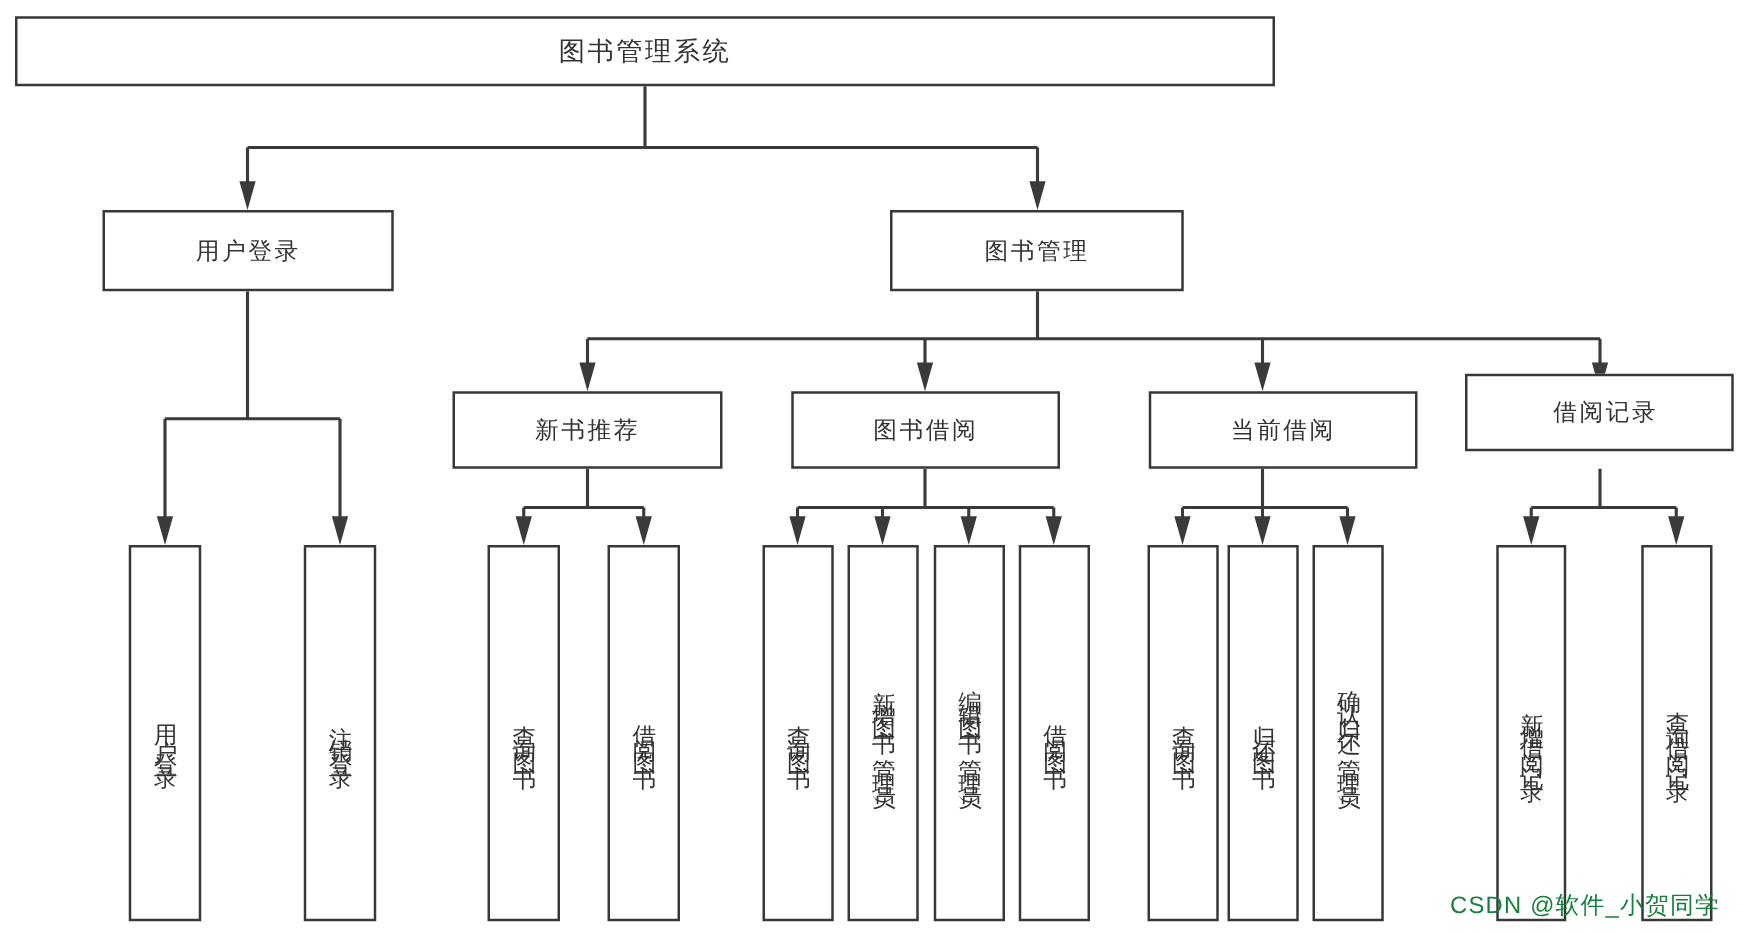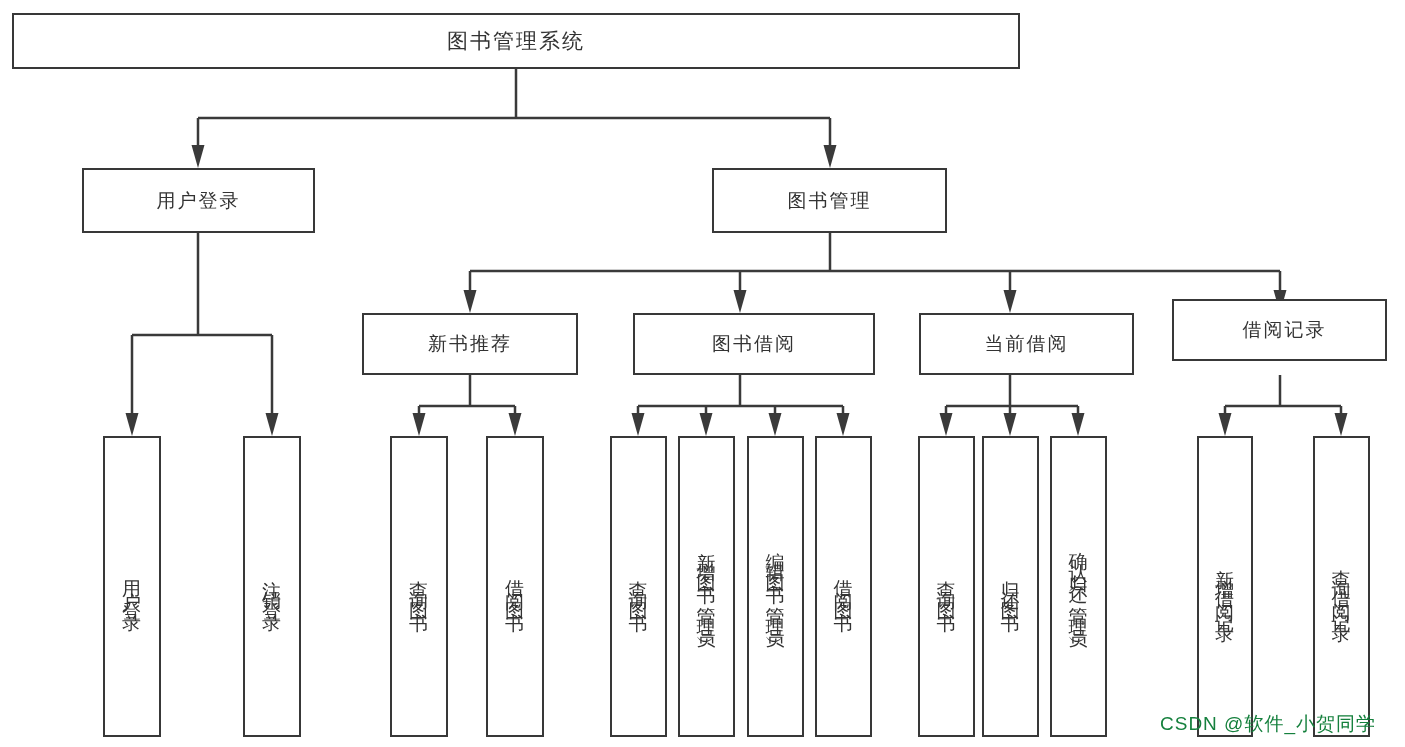--- a/index.html
+++ b/index.html
@@ -36,21 +36,21 @@
     line-height:1;
     white-space:nowrap;
   }
   
   #b-root{left:12px;top:13px;width:1008px;height:56px;font-size:21px;text-align:center;}
   
   #b-n2a{left:82px;top:168px;width:233px;height:65px;}
   #b-n2b{left:712px;top:168px;width:235px;height:65px;}
   
   #b-n3a{left:362px;top:313px;width:216px;height:62px;}
-  #b-n3b{left:633px;top:313px;width:242px;height:62px;}
+  #b-n3b{left:633px;top:313px;width:215px;height:62px;}
   #b-n3c{left:903px;top:313px;width:215px;height:62px;margin-left:16px;}
   #b-n3d{left:1172px;top:299px;width:215px;height:62px;padding-left:10px;}
   
   .leaf{top:436px;height:301px;}
   #b-l1{left:103px;width:58px;}
   #b-l2{left:243px;width:58px;}
   #b-l3{left:390px;width:58px;}
   #b-l4{left:486px;width:58px;}
   #b-l5{left:610px;width:57px;}
   #b-l6{left:678px;width:57px;}

